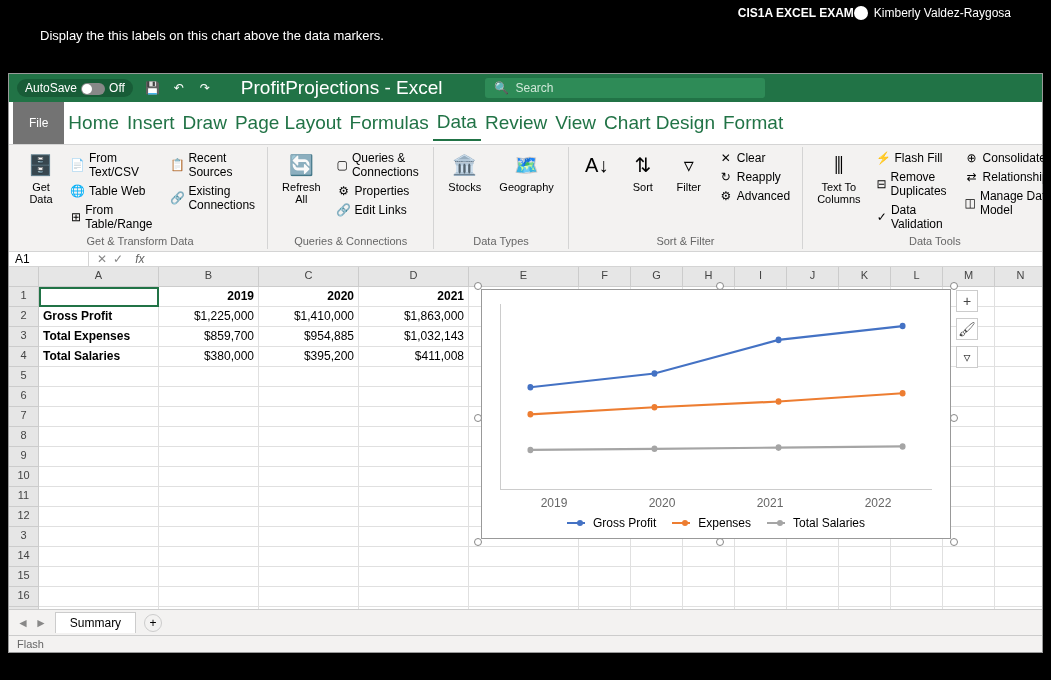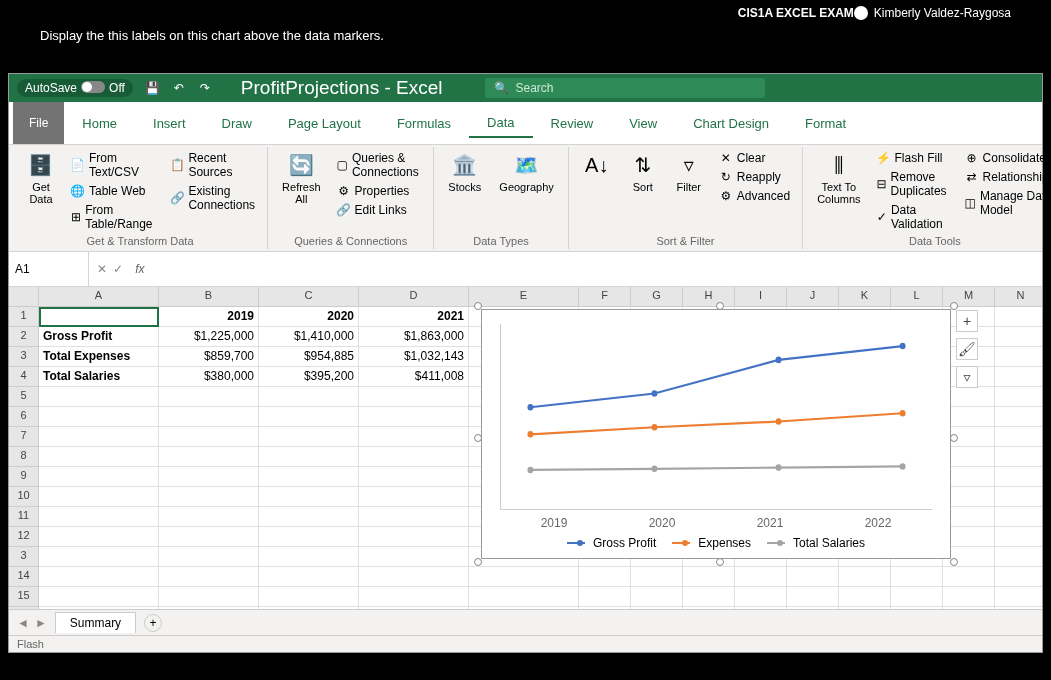--- a/index.html
+++ b/index.html
@@ -4,43 +4,43 @@
 <style>
 *{box-sizing:border-box;margin:0;padding:0;font-family:"Segoe UI",Arial,sans-serif;font-size:12px}
 body{background:#000;width:1051px;height:680px;overflow:hidden}
 .exam-bar{color:#fff;padding:6px 40px;display:flex;justify-content:space-between;align-items:flex-start}
 .exam-title{font-weight:bold;text-align:right;flex:1}
 .user-badge{display:flex;align-items:center;gap:6px;font-size:13px}
 .user-icon{width:14px;height:14px;background:#fff;border-radius:50%;position:relative}
 .exam-prompt{color:#fff;padding:2px 40px 30px;font-size:13px}
 .excel-window{background:#fff;margin:0 8px;height:580px;display:flex;flex-direction:column;border:1px solid #999}
 .titlebar{background:#217346;color:#fff;display:flex;align-items:center;padding:3px 8px;gap:12px}
-.autosave{background:#185c37;padding:2px 8px;border-radius:10px;display:flex;align-items:flex-start;gap:4px;font-size:11px}
+.autosave{background:#185c37;padding:2px 8px;border-radius:10px;display:flex;align-items:flex-end;gap:4px;font-size:11px}
 .toggle{width:24px;height:12px;background:#888;border-radius:6px;position:relative}
 .toggle::after{content:"";width:10px;height:10px;background:#fff;border-radius:50%;position:absolute;top:1px;left:1px}
 .qat{display:flex;gap:10px;align-items:center}
 .qat-btn{width:16px;height:16px;display:flex;align-items:center;justify-content:center}
 .title-text{flex:0 0 auto;font-size:19px;margin-left:16px}
 .search-box{background:#2e8b57;border-radius:3px;padding:3px 10px;width:280px;margin-left:30px;display:flex;align-items:center;gap:6px;color:#cfe8d8;font-size:12px}
 .ribbon-tabs{background:#fff;display:flex;align-items:center;border-bottom:1px solid #d4d4d4;padding:0 4px}
-.tab{padding:6px 18px;color:#217346;cursor:pointer;font-size:13px}
+.tab{padding:6px 4px;color:#217346;cursor:pointer;font-size:19px}
 .tab.active{border-bottom:2px solid #217346;font-weight:normal}
 .file-tab{background:#737373;color:#fff;padding:14px 16px}
 .ribbon{background:#f3f2f1;display:flex;border-bottom:1px solid #d4d4d4;padding:2px 4px}
 .group{border-right:1px solid #d4d4d4;padding:2px 8px;display:flex;flex-direction:column}
 .group-body{display:flex;gap:6px;align-items:flex-start;flex:1}
 .group-label{text-align:center;color:#666;font-size:11px;padding-top:2px}
 .btn-lg{display:flex;flex-direction:column;align-items:center;gap:2px;padding:2px 6px;cursor:pointer}
 .btn-lg .ico{width:28px;height:28px;display:flex;align-items:center;justify-content:center;font-size:20px}
 .btn-lg .lbl{font-size:11px;text-align:center;line-height:1.1}
 .btn-sm{display:flex;align-items:center;gap:4px;padding:2px 4px;cursor:pointer;font-size:11px}
 .btn-sm .ico{width:14px;height:14px;display:flex;align-items:center;justify-content:center}
 .stack{display:flex;flex-direction:column;gap:1px}
 .namebox-row{display:flex;border-bottom:1px solid #d4d4d4;background:#fff}
-.namebox{width:80px;border-right:1px solid #d4d4d4;padding:10px 6px;font-size:12px}
+.namebox{width:80px;border-right:1px solid #d4d4d4;padding:0 6px;font-size:12px}
 .fx-btns{display:flex;align-items:center;gap:6px;padding:0 8px;color:#888}
 .fx-label{font-style:italic;color:#666;padding:0 6px}
 .formula-input{flex:1;padding:3px}
 .sheet-area{flex:1;display:flex;overflow:hidden;background:#fff;position:relative}
 .grid{display:grid;grid-template-columns:30px 120px 100px 100px 110px 110px repeat(9,52px);grid-auto-rows:20px}
 .hdr{background:#e6e6e6;border-right:1px solid #ccc;border-bottom:1px solid #ccc;text-align:center;font-size:11px;padding-top:2px;color:#444}
 .rowhdr{background:#e6e6e6;border-right:1px solid #ccc;border-bottom:1px solid #ccc;text-align:center;font-size:11px;padding-top:2px;color:#444}
 .cell{border-right:1px solid #e0e0e0;border-bottom:1px solid #e0e0e0;padding:2px 4px;font-size:12px;white-space:nowrap;overflow:hidden}
 .cell.right{text-align:right}
 .cell.bold{font-weight:bold}

